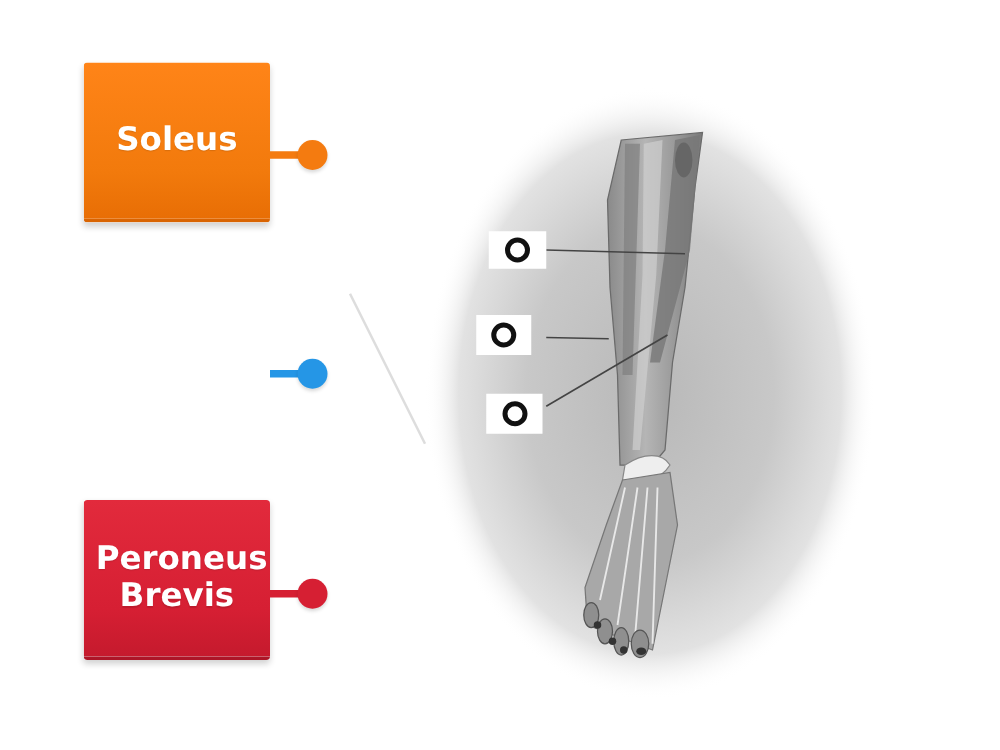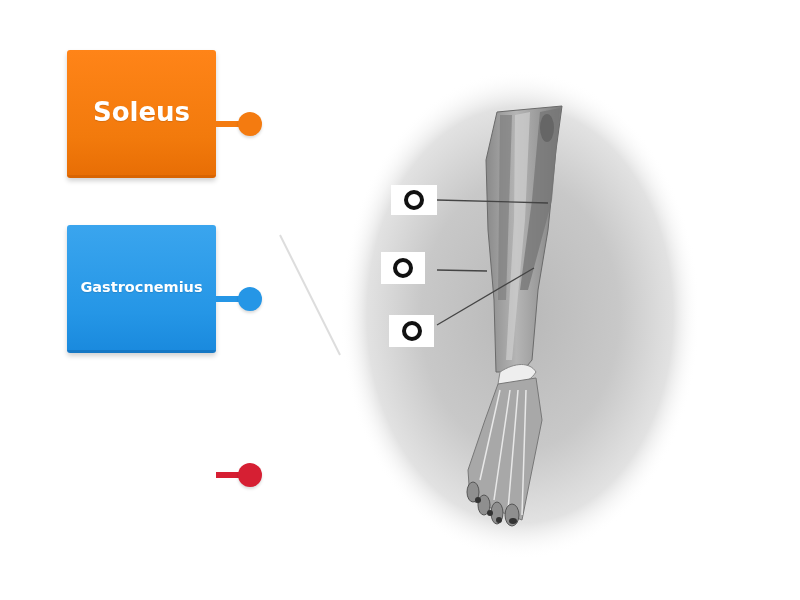--- a/index.html
+++ b/index.html
@@ -87,26 +87,26 @@
 <body>
 
 <div class="stage">
 
   <div class="card orange" style="top:50px;">
     <span class="label" style="font-size:26px;">Soleus</span>
   </div>
   <div class="connector orange-fill" style="top:121px;"></div>
   <div class="dot orange-fill" style="top:112px;"></div>
 
-  <div class="card blue" style="top:225px;">
-    <span class="label" style="font-size:14.5px;">Gastrocnemius</span>
-  </div>
   <div class="connector blue-fill" style="top:296px;"></div>
   <div class="dot blue-fill" style="top:287px;"></div>
 
+  <div class="card red" style="top:400px;">
+    <span class="label" style="font-size:26px; width:130px;">Peroneus Brevis</span>
+  </div>
   <div class="connector red-fill" style="top:472px;"></div>
   <div class="dot red-fill" style="top:463px;"></div>
 
   <svg class="figure" viewBox="262 40 470 530" width="470" height="530">
     <defs>
       <radialGradient id="halo" cx="50%" cy="50%" r="50%">
         <stop offset="0%" stop-color="#b8b8b8"></stop>
         <stop offset="55%" stop-color="#c8c8c8"></stop>
         <stop offset="85%" stop-color="#e2e2e2"></stop>
         <stop offset="100%" stop-color="#ffffff" stop-opacity="0"></stop>

